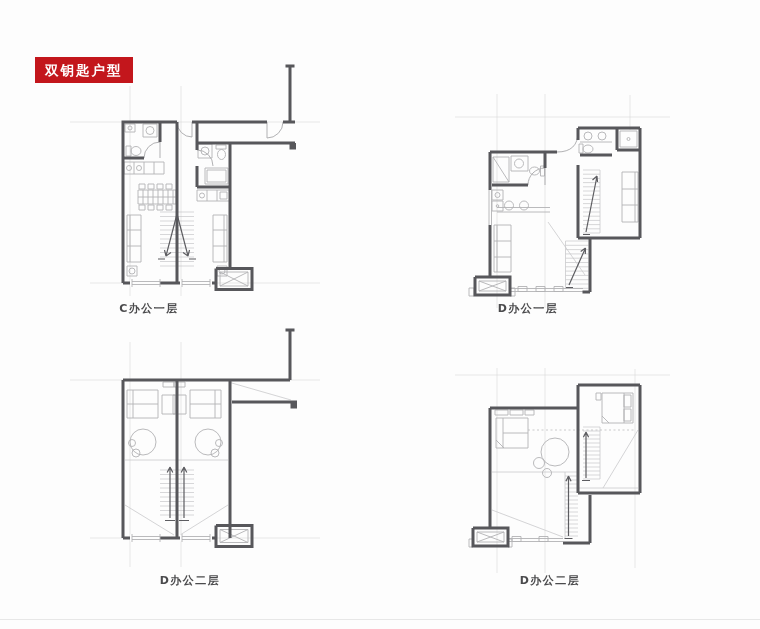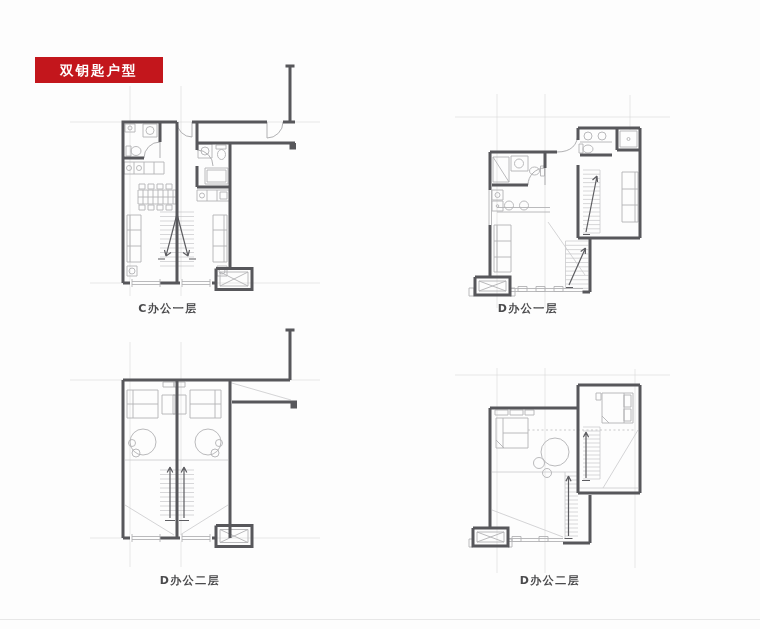--- a/index.html
+++ b/index.html
@@ -3,21 +3,21 @@
 <meta charset="utf-8">
 <style>
   html,body{margin:0;padding:0;}
   .page{
     position:relative;width:760px;height:629px;background:#fdfdfd;
     font-family:"Liberation Sans","DejaVu Sans",sans-serif;overflow:hidden;
   }
   .badge{
     position:absolute;left:35px;top:57px;height:26px;line-height:26px;
     background:#c3161c;color:#fff;font-weight:bold;font-size:13.5px;
-    letter-spacing:2px;padding:0 25px;font-family:"DejaVu Sans",sans-serif;
+    letter-spacing:2px;padding:0 10px;font-family:"DejaVu Sans",sans-serif;
   }
   .plan{position:absolute;margin:0;padding:0;}
   .caption{
     position:absolute;transform:translateX(-50%);white-space:nowrap;
     font-family:"DejaVu Sans",sans-serif;font-weight:bold;font-size:11px;
     color:#4b4b4d;letter-spacing:1.5px;
   }
   .bottom-rule{position:absolute;left:0;top:619px;width:760px;height:1px;background:#e7e7e7;}
   
   .g{stroke:#dcdcdc;stroke-width:.7;fill:none;}
@@ -172,19 +172,19 @@
       </g>
       <g>
         <path class="a" d="M131 110V64M131 64l-2.6 5.2M131 64l2.6 5.2M127 112.5h8M113.5 168V108M113.5 108l-2.6 5.2M113.5 108l2.6 5.2M109.5 170.5h8"></path>
       </g>
       <g>
         <path class="w" d="M123 17H185M185 17V125M123 125H185M123 17V125M35 40H123M35 40V160M135 127V175M108 175H135M18 160H53V178H18V160"></path>
       </g>
     </svg>
   </figure>
 
-  <div class="caption" style="left:168px;top:301px;">C办公一层</div>
+  <div class="caption" style="left:149px;top:301px;">C办公一层</div>
   <div class="caption" style="left:528px;top:301px;">D办公一层</div>
   <div class="caption" style="left:190px;top:573px;">D办公二层</div>
   <div class="caption" style="left:550px;top:573px;">D办公二层</div>
 
   <div class="bottom-rule"></div>
 </div>
 
 </body></html>

